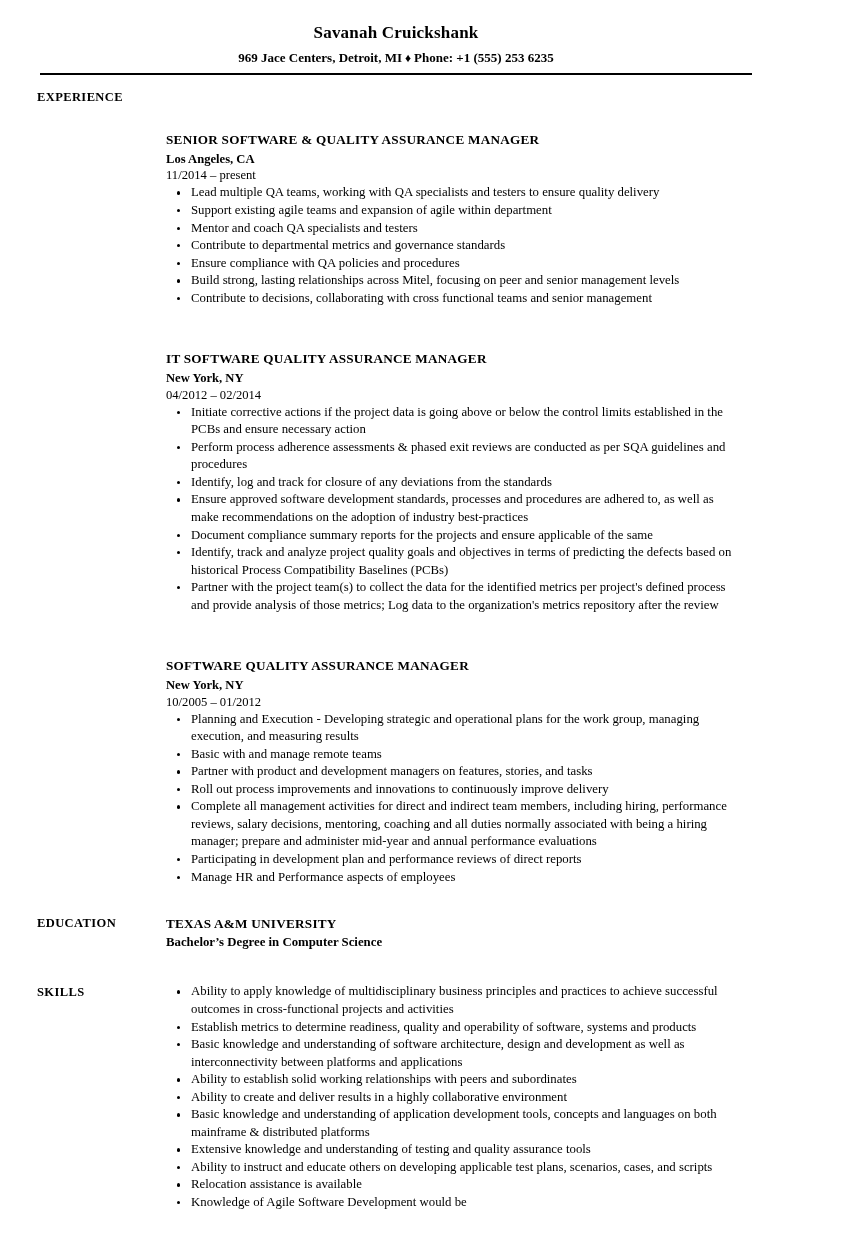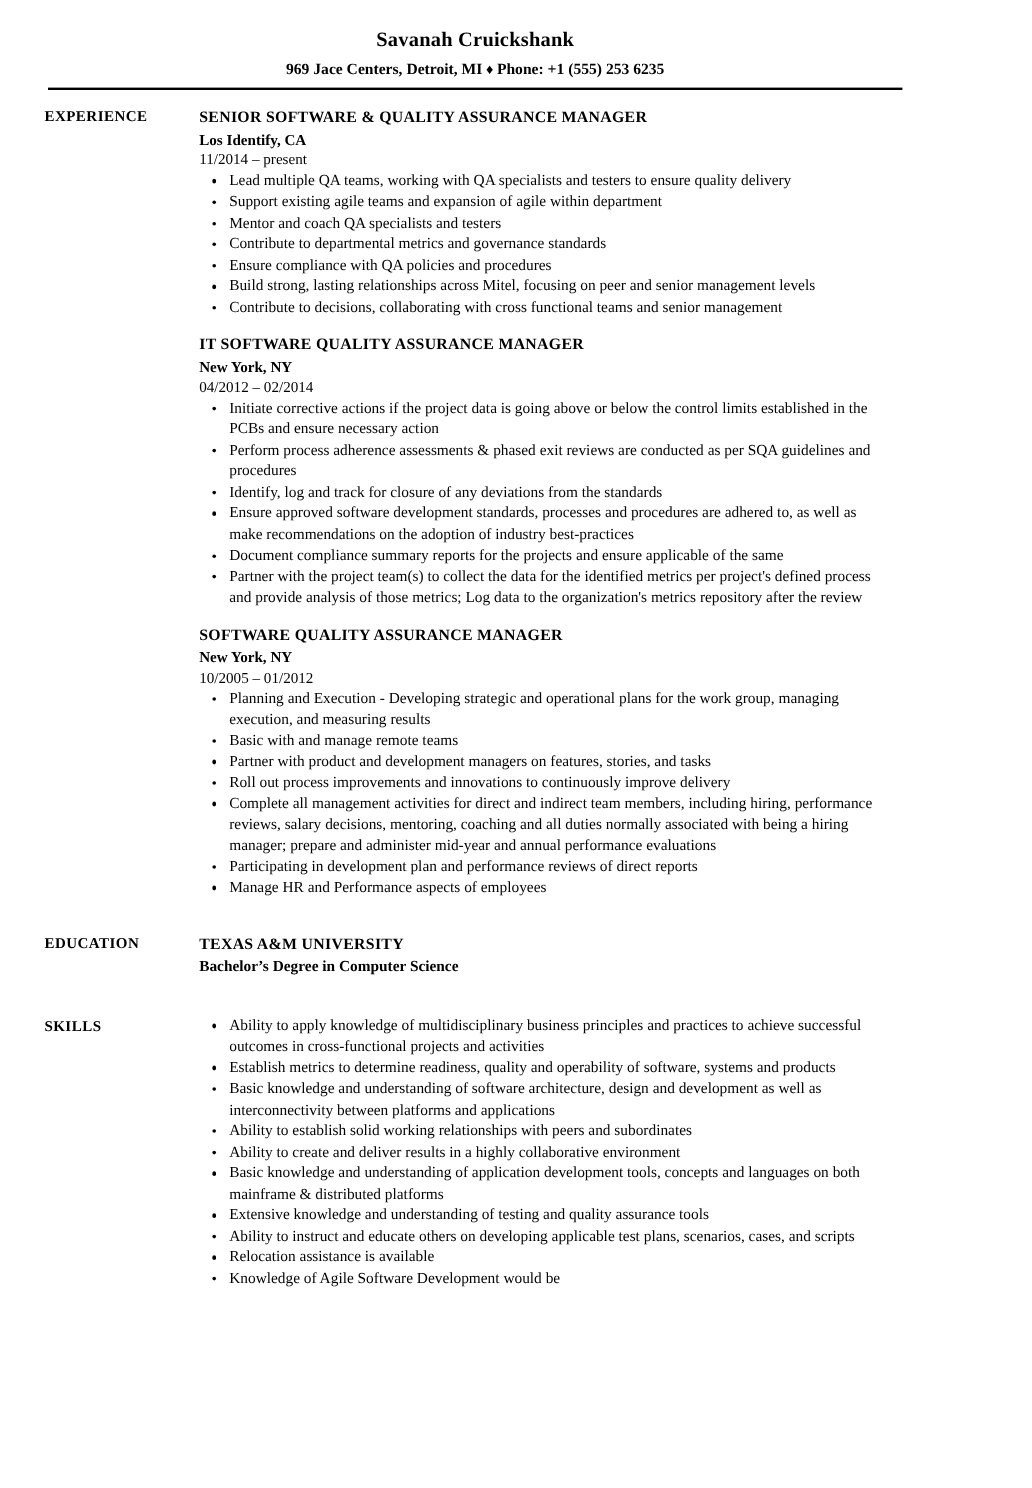--- a/index.html
+++ b/index.html
@@ -77,20 +77,21 @@
   }
   .section-body {
     flex: 1;
     padding-right: 55px;
     box-sizing: border-box;
   }
 
   
   .job {
     margin-bottom: 12px;
+    margin-top: 42px;
   }
   .job:last-child { margin-bottom: 0; }
   .job-title {
     font-size: 13.2px;
     font-weight: bold;
     letter-spacing: 0.25px;
     line-height: 1.45;
     margin: 0 0 2px 0;
   }
   .job-location {
@@ -161,21 +162,21 @@
   </div>
 
   <div class="content">
 
     <div class="section">
       <div class="section-label">EXPERIENCE</div>
       <div class="section-body">
 
         <div class="job">
           <div class="job-title">SENIOR SOFTWARE &amp; QUALITY ASSURANCE MANAGER</div>
-          <div class="job-location">Los Identify, CA</div>
+          <div class="job-location">Los Angeles, CA</div>
           <div class="job-dates">11/2014 – present</div>
           <ul class="bullets">
             <li>Lead multiple QA teams, working with QA specialists and testers to ensure quality delivery</li>
             <li>Support existing agile teams and expansion of agile within department</li>
             <li>Mentor and coach QA specialists and testers</li>
             <li>Contribute to departmental metrics and governance standards</li>
             <li>Ensure compliance with QA policies and procedures</li>
             <li>Build strong, lasting relationships across Mitel, focusing on peer and senior management levels</li>
             <li>Contribute to decisions, collaborating with cross functional teams and senior management</li>
           </ul>
@@ -184,20 +185,21 @@
         <div class="job">
           <div class="job-title">IT SOFTWARE QUALITY ASSURANCE MANAGER</div>
           <div class="job-location">New York, NY</div>
           <div class="job-dates">04/2012 – 02/2014</div>
           <ul class="bullets">
             <li>Initiate corrective actions if the project data is going above or below the control limits established in the PCBs and ensure necessary action</li>
             <li>Perform process adherence assessments &amp; phased exit reviews are conducted as per SQA guidelines and procedures</li>
             <li>Identify, log and track for closure of any deviations from the standards</li>
             <li>Ensure approved software development standards, processes and procedures are adhered to, as well as make recommendations on the adoption of industry best-practices</li>
             <li>Document compliance summary reports for the projects and ensure applicable of the same</li>
+            <li>Identify, track and analyze project quality goals and objectives in terms of predicting the defects based on historical Process Compatibility Baselines (PCBs)</li>
             <li>Partner with the project team(s) to collect the data for the identified metrics per project's defined process and provide analysis of those metrics; Log data to the organization's metrics repository after the review</li>
           </ul>
         </div>
 
         <div class="job">
           <div class="job-title">SOFTWARE QUALITY ASSURANCE MANAGER</div>
           <div class="job-location">New York, NY</div>
           <div class="job-dates">10/2005 – 01/2012</div>
           <ul class="bullets">
             <li>Planning and Execution - Developing strategic and operational plans for the work group, managing execution, and measuring results</li>

